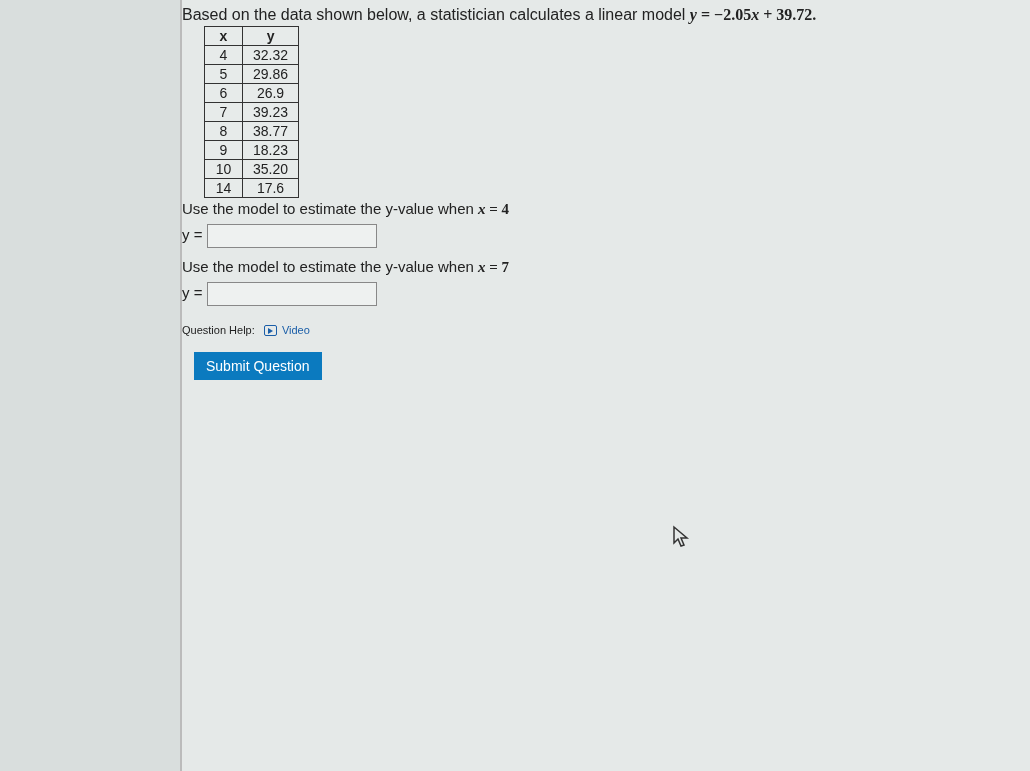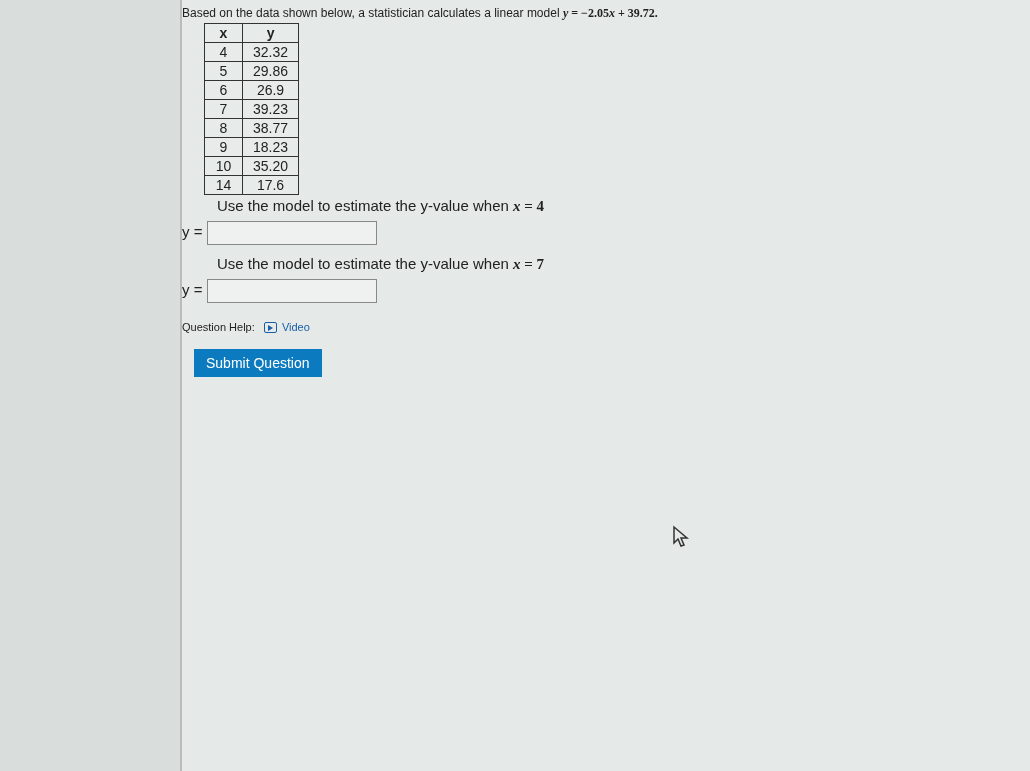--- a/index.html
+++ b/index.html
@@ -13,21 +13,21 @@
       height: 771px;
     }
     .content-area {
       margin-left: 180px;
       padding: 6px 20px 20px 0;
       background: #e5e9e8;
       min-height: 771px;
       border-left: 2px solid #bbb;
     }
     .question-intro {
-      font-size: 12px;
+      font-size: 16px;
       font-weight: 500;
     }
     .math-var { font-style: italic; font-family: 'Times New Roman', serif; }
     .math-expr { font-family: 'Times New Roman', serif; font-weight: bold; }
     table.data-table {
       border-collapse: collapse;
       margin: 2px 0 2px 22px;
     }
     table.data-table th,
     table.data-table td {
@@ -35,21 +35,20 @@
       padding: 1px 10px;
       text-align: center;
       font-size: 14px;
       min-width: 38px;
       background: #e7ebea;
     }
     table.data-table th { font-weight: bold; }
     .instruction {
       font-size: 15px;
       margin-top: 2px;
-      margin-left: 35px;
     }
     .answer-row {
       margin: 6px 0 10px 0;
       font-size: 15px;
     }
     .answer-row input[type=text] {
       width: 170px;
       height: 24px;
       border: 1px solid #888;
       background: #eef1f0;

